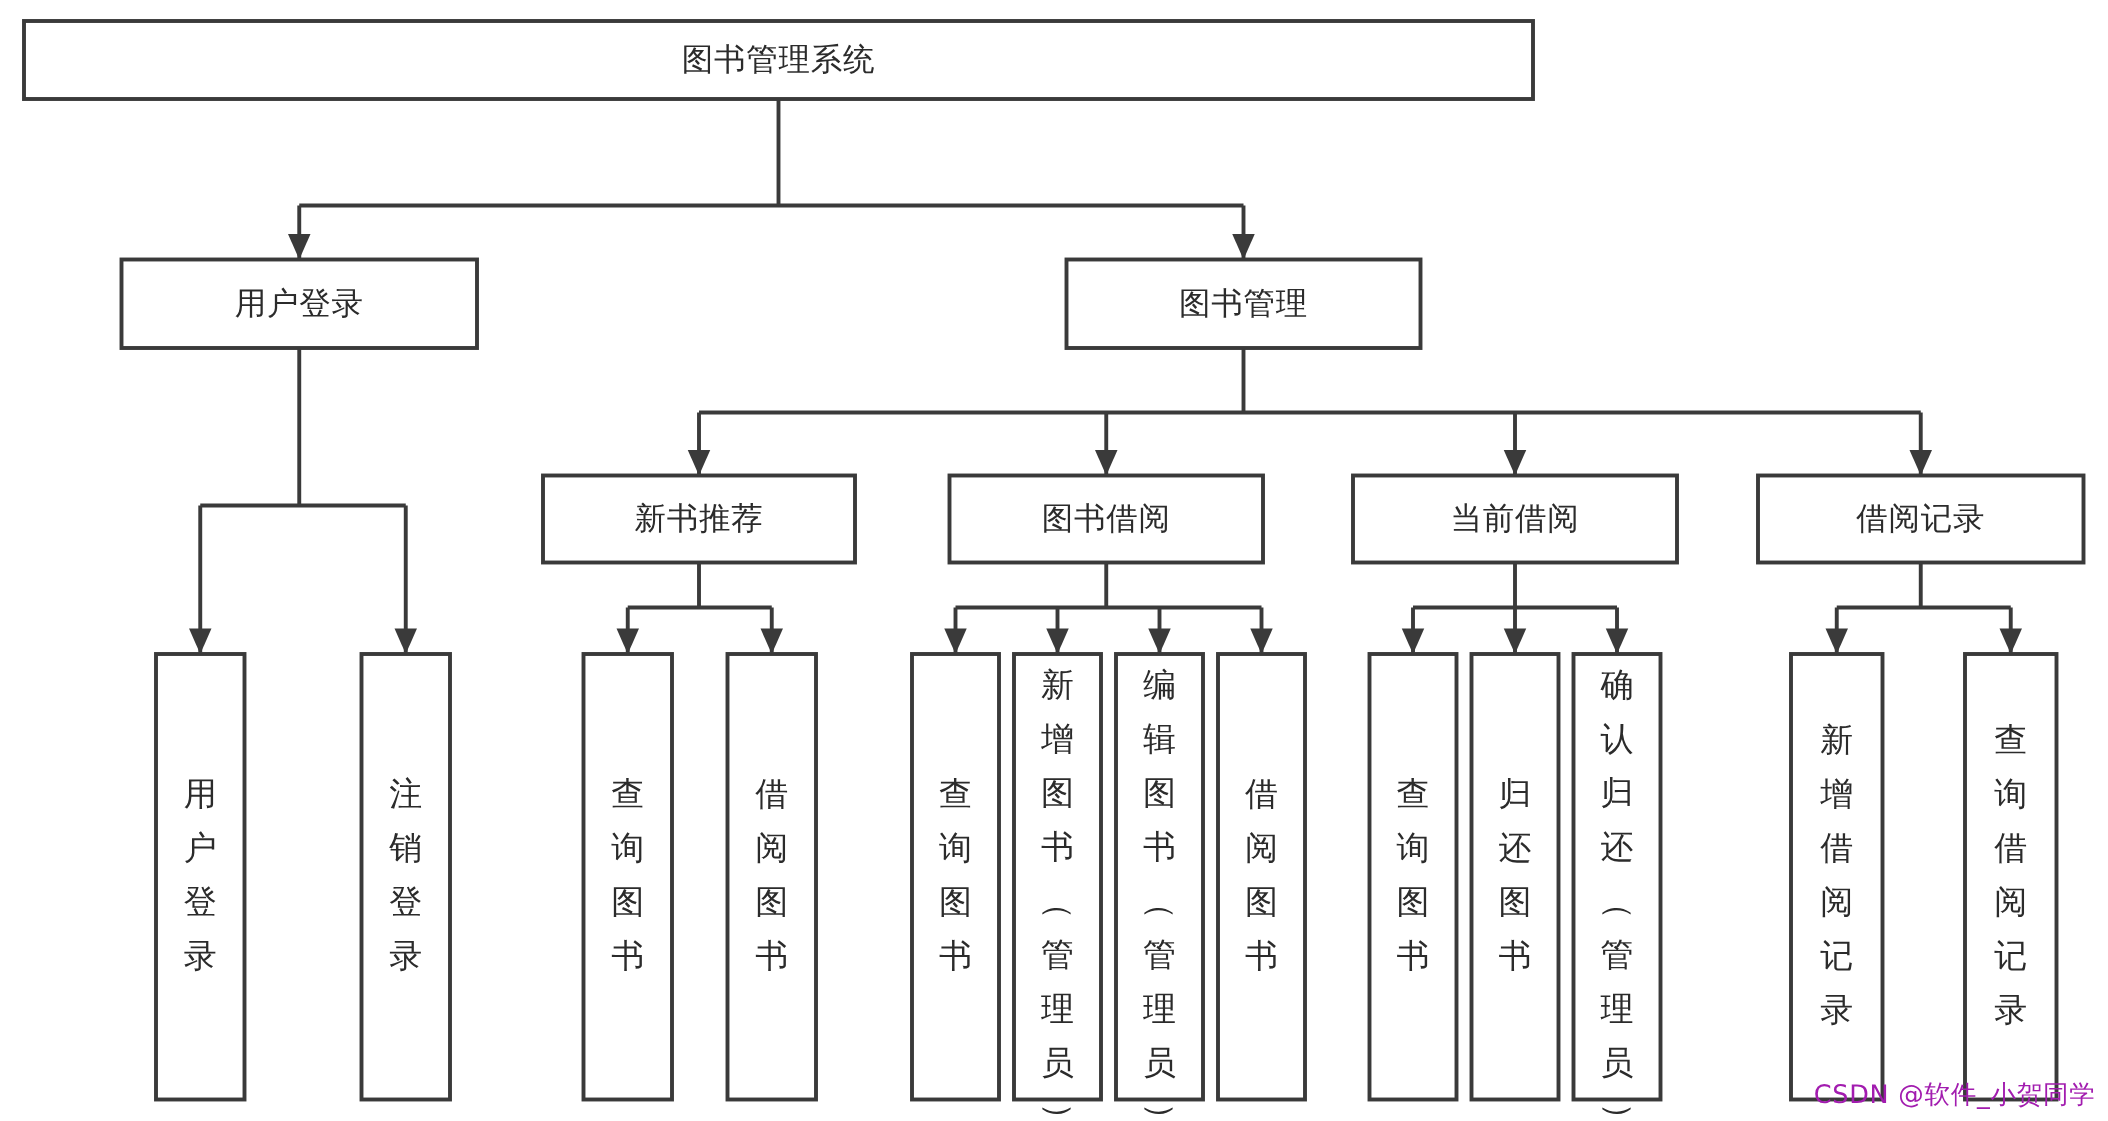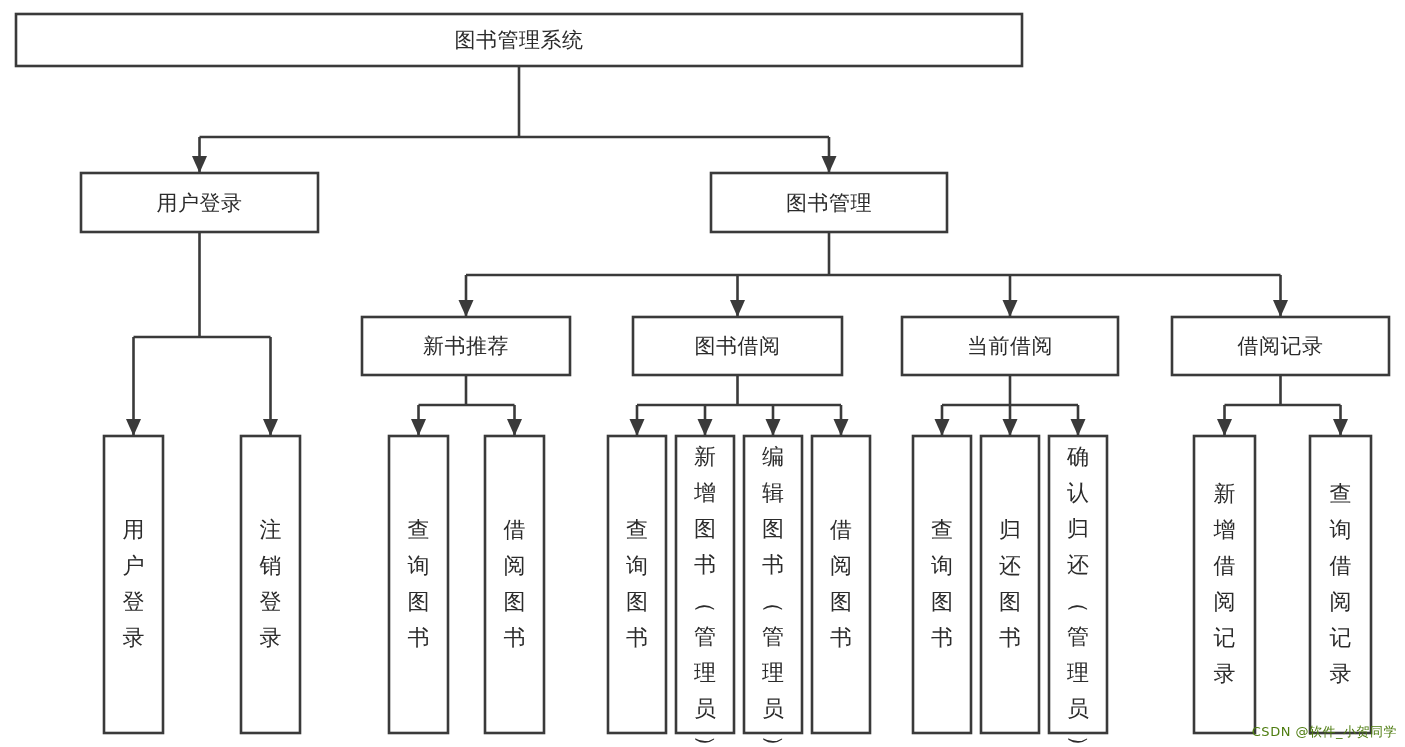--- a/index.html
+++ b/index.html
@@ -20,21 +20,21 @@
     font-size:21px;fill:#2b2b2b;dominant-baseline:middle;text-anchor:middle;
     letter-spacing:0.5px;
   }
   .leaf-char{
     font-family:"DejaVu Sans","Liberation Sans",sans-serif;
     font-size:22px;fill:#2b2b2b;text-anchor:middle;dominant-baseline:middle;
   }
   .watermark{
     position:absolute;right:8px;bottom:6px;
     font-family:"DejaVu Sans","Liberation Sans",sans-serif;
-    font-size:13px;color:#4d7c0f;white-space:nowrap;pointer-events:none;
+    font-size:17px;color:#a21caf;white-space:nowrap;pointer-events:none;
     letter-spacing:0.5px;
   }
 </style>
 </head>
 <body>
 
 <div id="diagram-root">
   <svg class="diagram" viewBox="0 0 1405 747" xmlns="http://www.w3.org/2000/svg">
     <g id="connectors">
         <line x1="519" y1="66" x2="519" y2="137" class="connector"></line>

